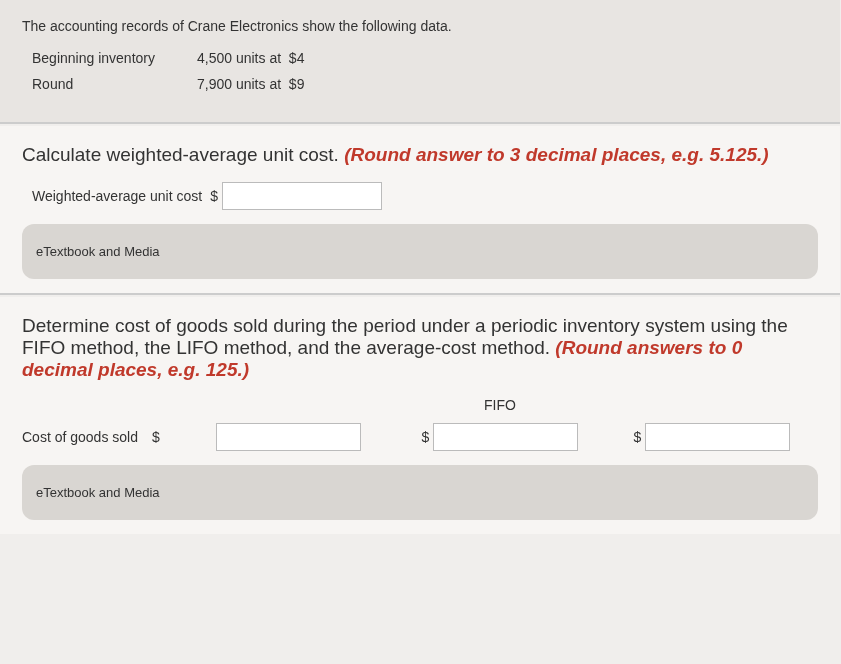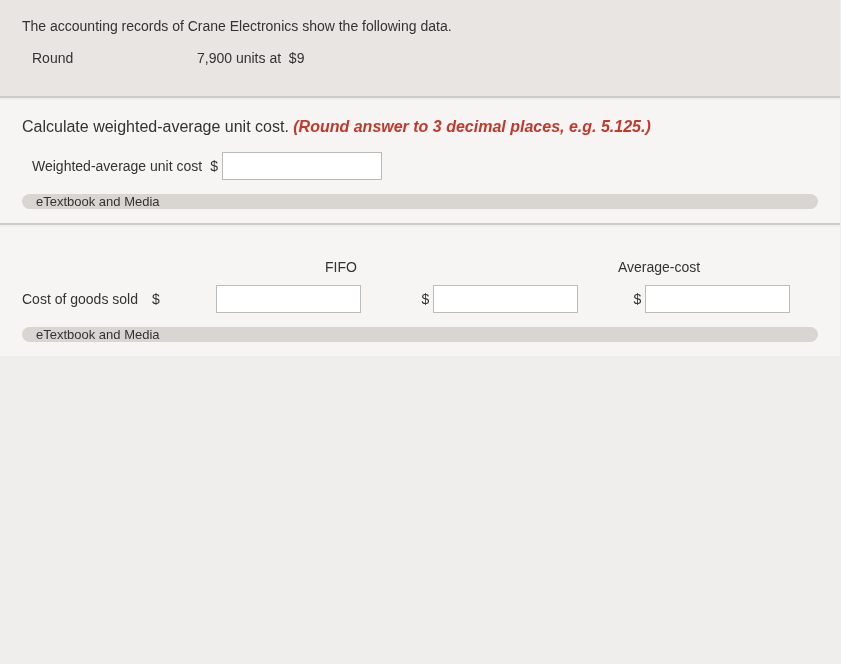--- a/index.html
+++ b/index.html
@@ -51,21 +51,21 @@
     }
 
     
     .section-middle {
       background: #f7f5f3;
       padding: 18px 22px 14px 22px;
       border-bottom: 2px solid #ccc;
       margin-top: 2px;
     }
     .section-question {
-      font-size: 16px;
+      font-size: 19px;
       color: #333;
       margin-bottom: 16px;
     }
     .highlight-text {
       color: #c0392b;
       font-style: italic;
       font-weight: 600;
     }
     .input-row {
       display: flex;
@@ -87,21 +87,21 @@
       border: 1px solid #bbb;
       background: #fff;
       height: 28px;
       width: 160px;
       padding: 2px 6px;
       font-size: 13px;
       outline: none;
     }
     .etextbook-bar {
       background: #d9d6d2;
-      padding: 0 14px;
+      padding: 20px 14px;
       font-size: 13px;
       color: #333;
       margin-top: 4px;
       border-radius: 12px;
     }
 
     
     .section-bottom {
       background: #f7f5f3;
       padding: 18px 22px 14px 22px;
@@ -153,20 +153,26 @@
     }
   </style>
 </head>
 <body>
 
 <div class="page">
 
   <div class="section-top">
     <p class="problem-text">The accounting records of Crane Electronics show the following data.</p>
     <div class="inventory-table">
+      <div class="inventory-row">
+        <span class="inventory-label">Beginning inventory</span>
+        <span class="inventory-value">
+          <span>4,500 units at</span>&nbsp;&nbsp;<span>$4</span>
+        </span>
+      </div>
       <div class="inventory-row">
         <span class="inventory-label">Round</span>
         <span class="inventory-value">
           <span>7,900 units at</span>&nbsp;&nbsp;<span>$9</span>
         </span>
       </div>
     </div>
   </div>
 
   <div class="section-middle">
@@ -176,26 +182,29 @@
     </p>
     <div class="input-row">
       <span class="input-label">Weighted-average unit cost</span>
       <span class="dollar-sign">$</span>
       <input class="text-input" type="text" style="">
     </div>
     <div class="etextbook-bar">eTextbook and Media</div>
   </div>
 
   <div class="section-bottom">
+    <p class="section-question">
+      <span>Determine cost of goods sold during the period under a periodic inventory system using the FIFO method, the LIFO method, and the average-cost method.</span>
+      <span class="highlight-text">(Round answers to 0 decimal places, e.g. 125.)</span>
+    </p>
     <div class="methods-table">
 
       <div class="methods-header-row">
         <div class="methods-label-col"></div>
         <div class="methods-col">FIFO</div>
-        <div class="methods-col">Average-cost</div>
       </div>
 
       <div class="methods-input-row">
         <div class="methods-input-label-col">
           <span class="input-label">Cost of goods sold</span>
           <span class="dollar-sign" style="margin-left:6px;">$</span>
         </div>
         <div class="methods-input-col">
           <input class="methods-input" type="text" style="">
         </div>

